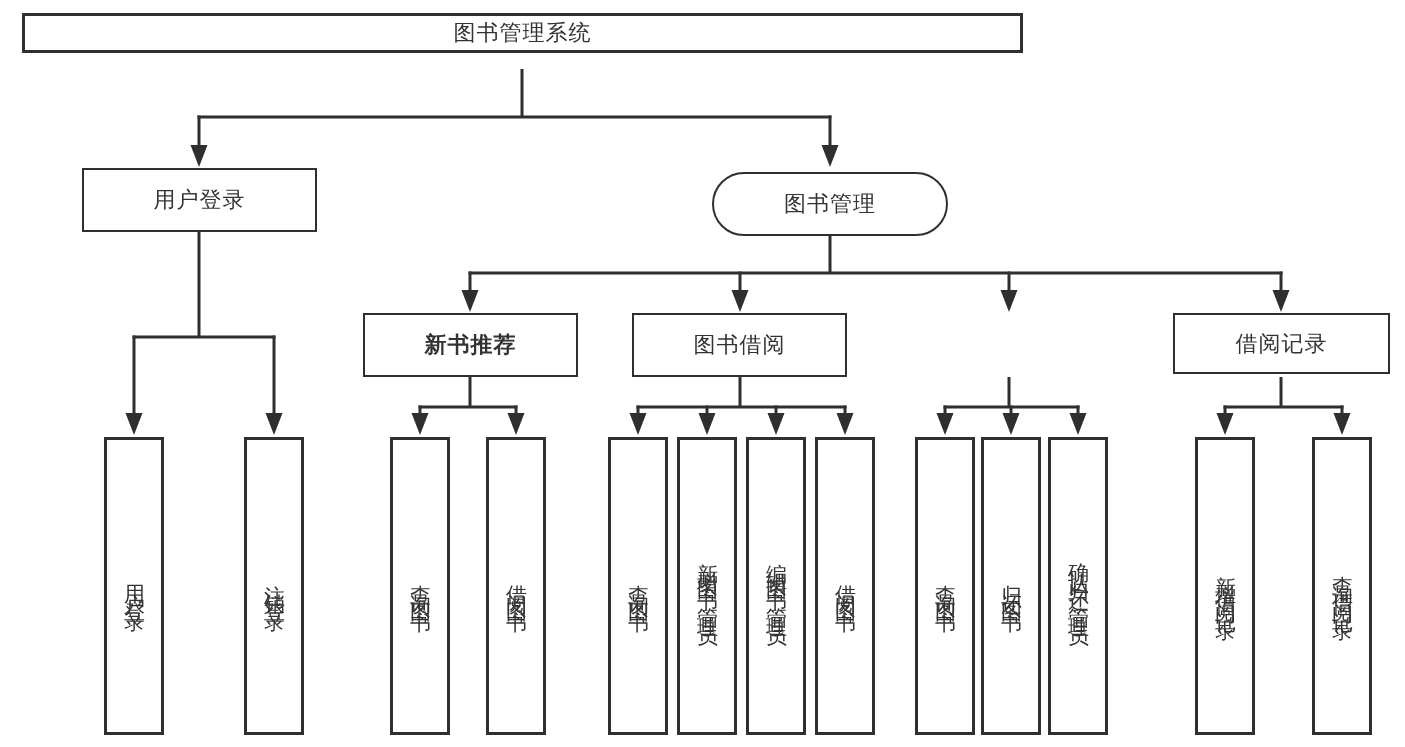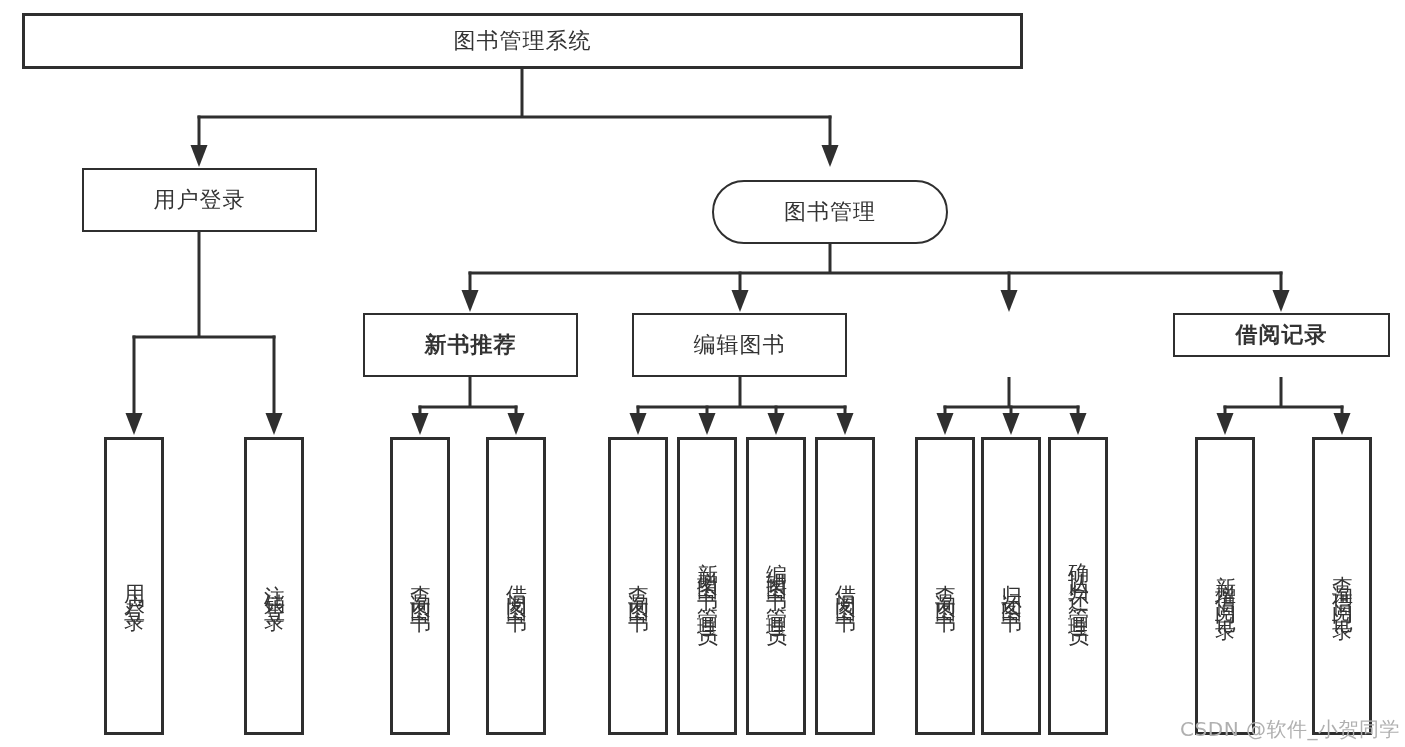--- a/index.html
+++ b/index.html
@@ -123,38 +123,38 @@
 
       <polygon points="936.5,413 953.5,413 945,435"></polygon>
       <polygon points="1002.5,413 1019.5,413 1011,435"></polygon>
       <polygon points="1069.5,413 1086.5,413 1078,435"></polygon>
 
       <polygon points="1216.5,413 1233.5,413 1225,435"></polygon>
       <polygon points="1333.5,413 1350.5,413 1342,435"></polygon>
     </g>
   </svg>
 
-  <div class="box root" style="left:22px; top:13px; width:1001px; height:56px;">
+  <div class="box root" style="left:22px; top:13px; width:1001px; height:40px;">
     <span>图书管理系统</span>
   </div>
 
   <div class="box mid" style="left:82px; top:168px; width:235px; height:64px;">
     <span>用户登录</span>
   </div>
-  <div class="box mid" style="left:712px; top:180px; width:236px; height:64px;border-radius:32px;">
+  <div class="box mid" style="left:712px; top:172px; width:236px; height:64px;border-radius:32px;">
     <span>图书管理</span>
   </div>
 
   <div class="box mid" style="left:363px; top:313px; width:215px; height:64px;font-weight:bold;">
     <span>新书推荐</span>
   </div>
   <div class="box mid" style="left:632px; top:313px; width:215px; height:64px;">
-    <span>编辑图书</span>
-  </div>
-  <div class="box mid" style="left:1173px; top:313px; width:217px; height:44px;font-weight:bold;">
+    <span>图书借阅</span>
+  </div>
+  <div class="box mid" style="left:1173px; top:313px; width:217px; height:61px;">
     <span>借阅记录</span>
   </div>
 
   <div class="box leaf" style="left:104px; top:437px; width:60px; height:298px;">
     <span class="vtext">用户登录</span>
   </div>
   <div class="box leaf" style="left:244px; top:437px; width:60px; height:298px;">
     <span class="vtext">注销登录</span>
   </div>
 
@@ -188,15 +188,14 @@
     <span class="vtext">确认归还（管理员）</span>
   </div>
 
   <div class="box leaf" style="left:1195px; top:437px; width:60px; height:298px;">
     <span class="vtext">新增借阅记录</span>
   </div>
   <div class="box leaf" style="left:1312px; top:437px; width:60px; height:298px;">
     <span class="vtext">查询借阅记录</span>
   </div>
 
-  <div id="watermark">CSDN @软件_小贺同学</div>
 
 </div>
 
 </body></html>

